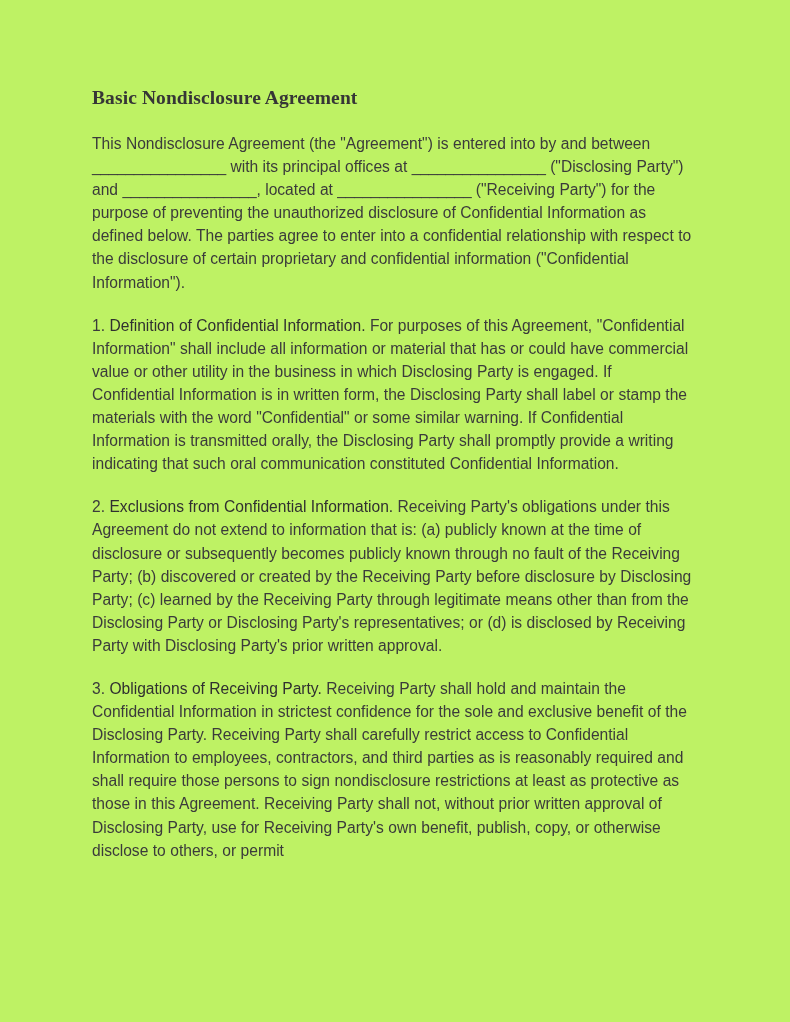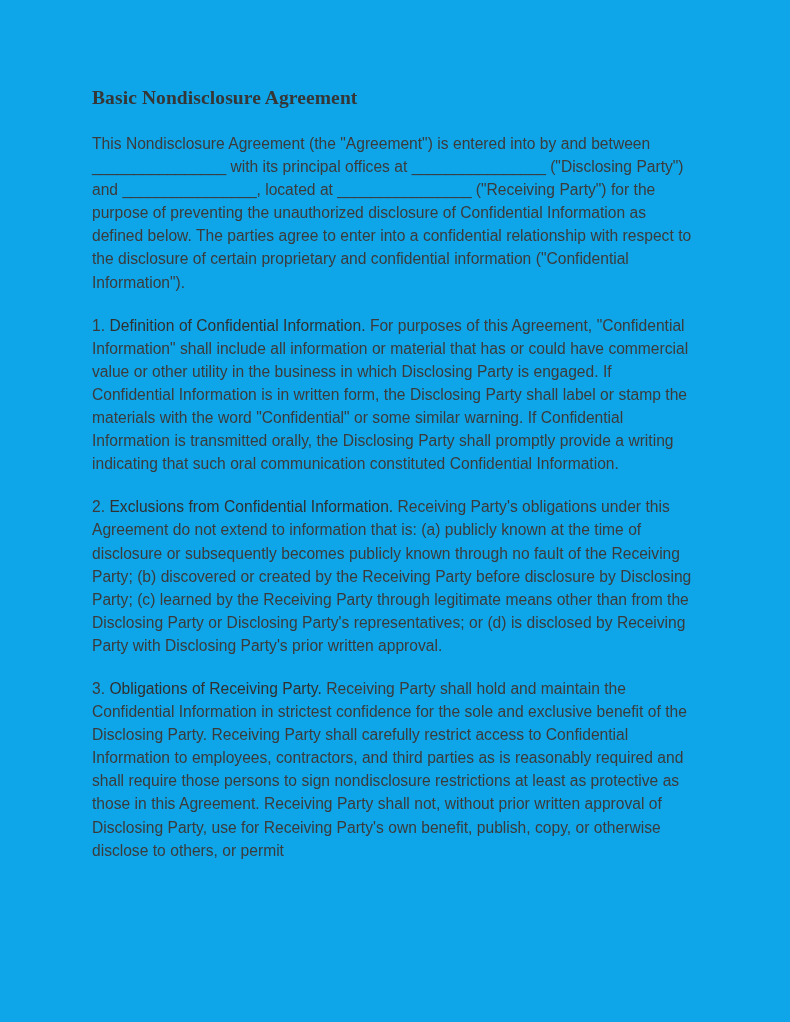--- a/index.html
+++ b/index.html
@@ -14,21 +14,21 @@
     overflow: hidden;
     font-family: "Liberation Sans", sans-serif;
     -webkit-font-smoothing: antialiased;
   }
   .page {
     position: absolute;
     left: 0;
     top: 0;
     width: 790px;
     height: 1022px;
-    background: #0ea5e9;
+    background: #bef264;
   }
   .content {
     position: absolute;
     left: 92px;
     top: 86px;
     width: 606px;
   }
   .doc-title {
     font-family: "Liberation Serif", serif;
     font-weight: bold;

